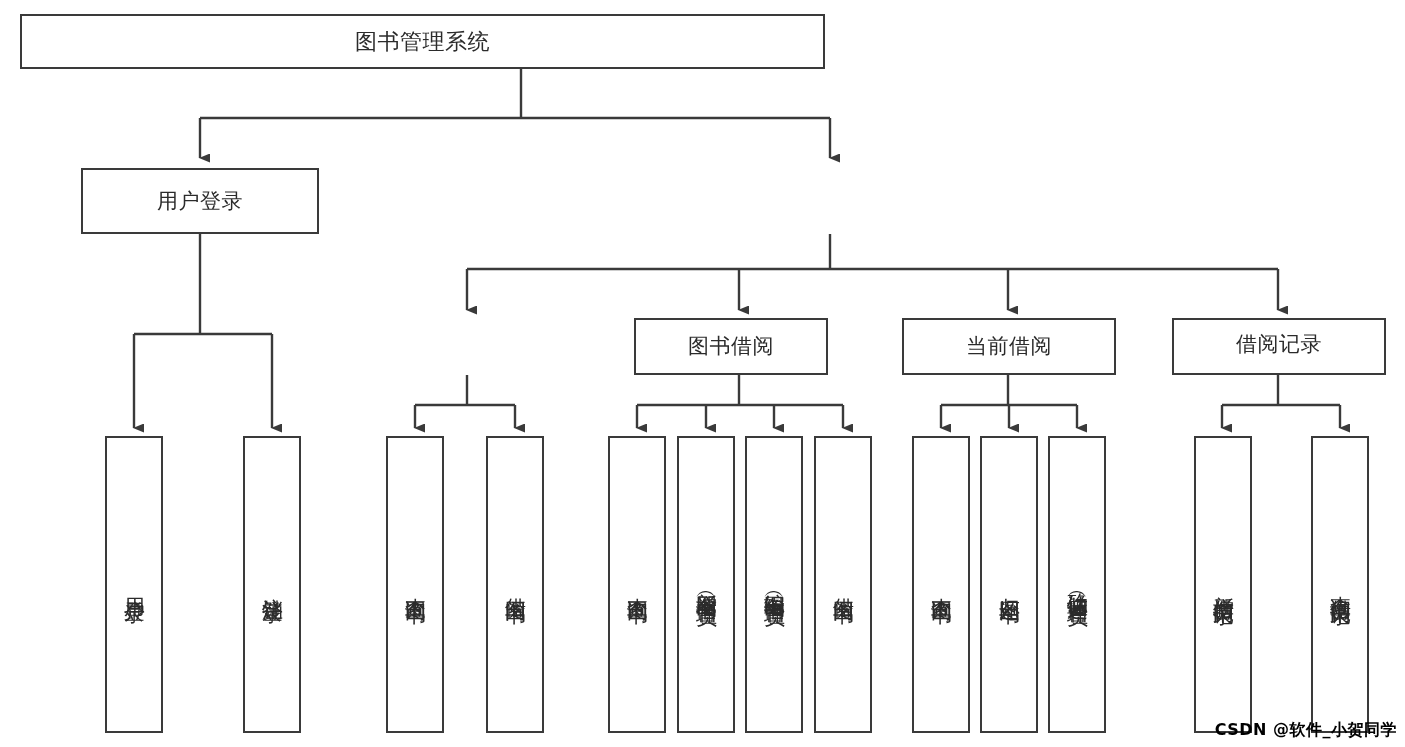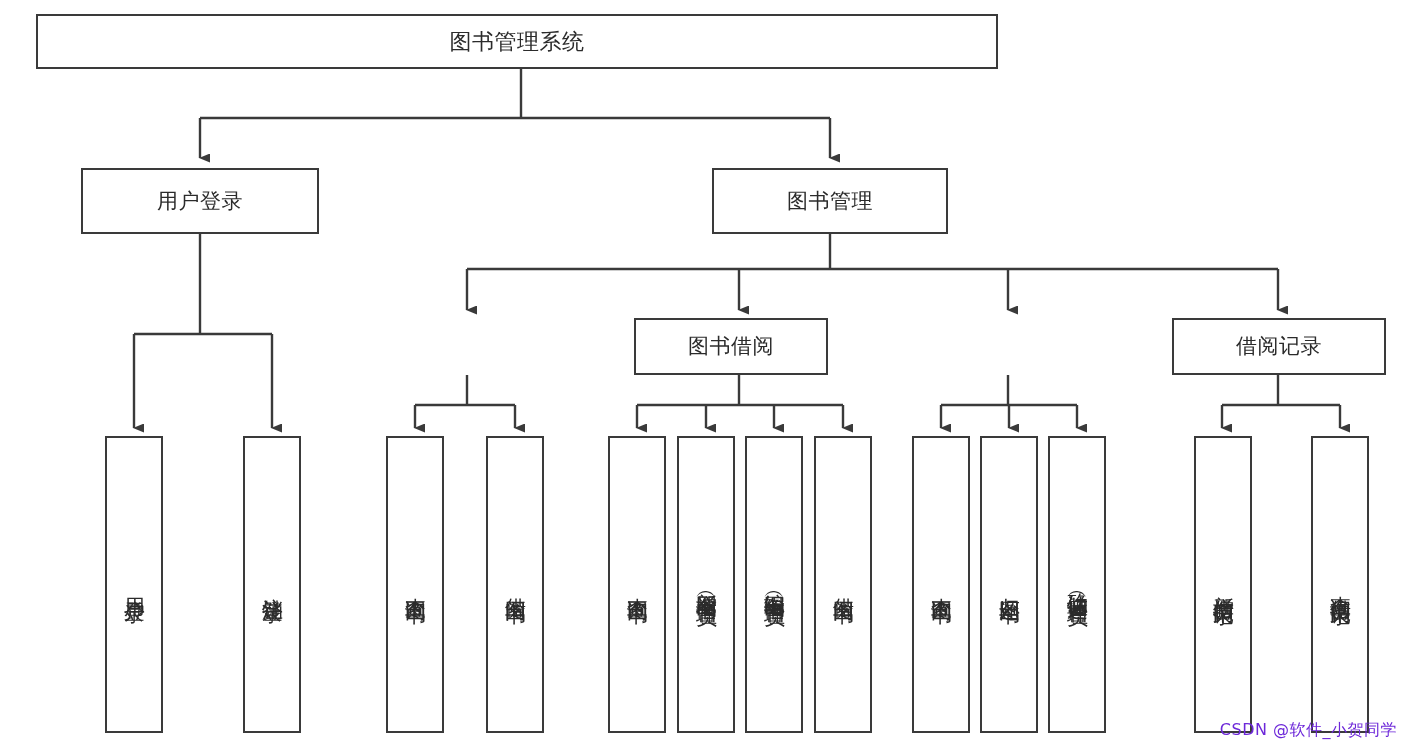--- a/index.html
+++ b/index.html
@@ -58,24 +58,25 @@
     display: block;
   }
   .node.root {
     font-size: 22px;
   }
   #watermark {
     position: absolute;
     right: 8px;
     bottom: 6px;
     font-size: 16px;
-    color: #6d28d9;
+    color: #000000;
     letter-spacing: 0.5px;
     white-space: nowrap;
     pointer-events: none;
+    font-weight: bold;
   }
 </style>
 </head>
 <body>
 
 <div id="diagram-root">
 
   <svg id="diagram-svg" viewBox="0 0 1405 747" xmlns="http://www.w3.org/2000/svg">
     <defs>
       <marker id="arrow" markerWidth="9" markerHeight="11" refX="4.5" refY="10" orient="auto" markerUnits="userSpaceOnUse">
@@ -119,35 +120,35 @@
       <path d="M1009,405 L1009,428" marker-end="url(#arrow)"></path>
       <path d="M1077,405 L1077,428" marker-end="url(#arrow)"></path>
 
       <path d="M1278,375 L1278,405"></path>
       <path d="M1222,405 L1340,405"></path>
       <path d="M1222,405 L1222,428" marker-end="url(#arrow)"></path>
       <path d="M1340,405 L1340,428" marker-end="url(#arrow)"></path>
     </g>
   </svg>
 
-  <div class="node horiz root" style="left:20px; top:14px; width:962px; height:55px;margin-left:16px;">
+  <div class="node horiz root" style="left:20px; top:14px; width:805px; height:55px;">
     <span class="label">图书管理系统</span>
   </div>
 
   <div class="node horiz" style="left:81px; top:168px; width:238px; height:66px;">
     <span class="label">用户登录</span>
   </div>
-  <div class="node horiz" style="left:712px; top:168px; width:236px; height:66px;">
-    <span class="label">图书管理</span>
-  </div>
 
   <div class="node horiz" style="left:634px; top:318px; width:194px; height:57px;">
     <span class="label">图书借阅</span>
   </div>
-  <div class="node horiz" style="left:1172px; top:318px; width:214px; height:57px;">
+  <div class="node horiz" style="left:902px; top:318px; width:214px; height:57px;">
+    <span class="label">当前借阅</span>
+  </div>
+  <div class="node horiz" style="left:1172px; top:318px; width:214px; height:57px;font-family:Liberation Mono, monospace;">
     <span class="label">借阅记录</span>
   </div>
 
   <div class="node vert" style="left:105px; top:436px; width:58px; height:297px;">
     <span class="label">用户登录</span>
   </div>
   <div class="node vert" style="left:243px; top:436px; width:58px; height:297px;">
     <span class="label">注销登录</span>
   </div>
 

